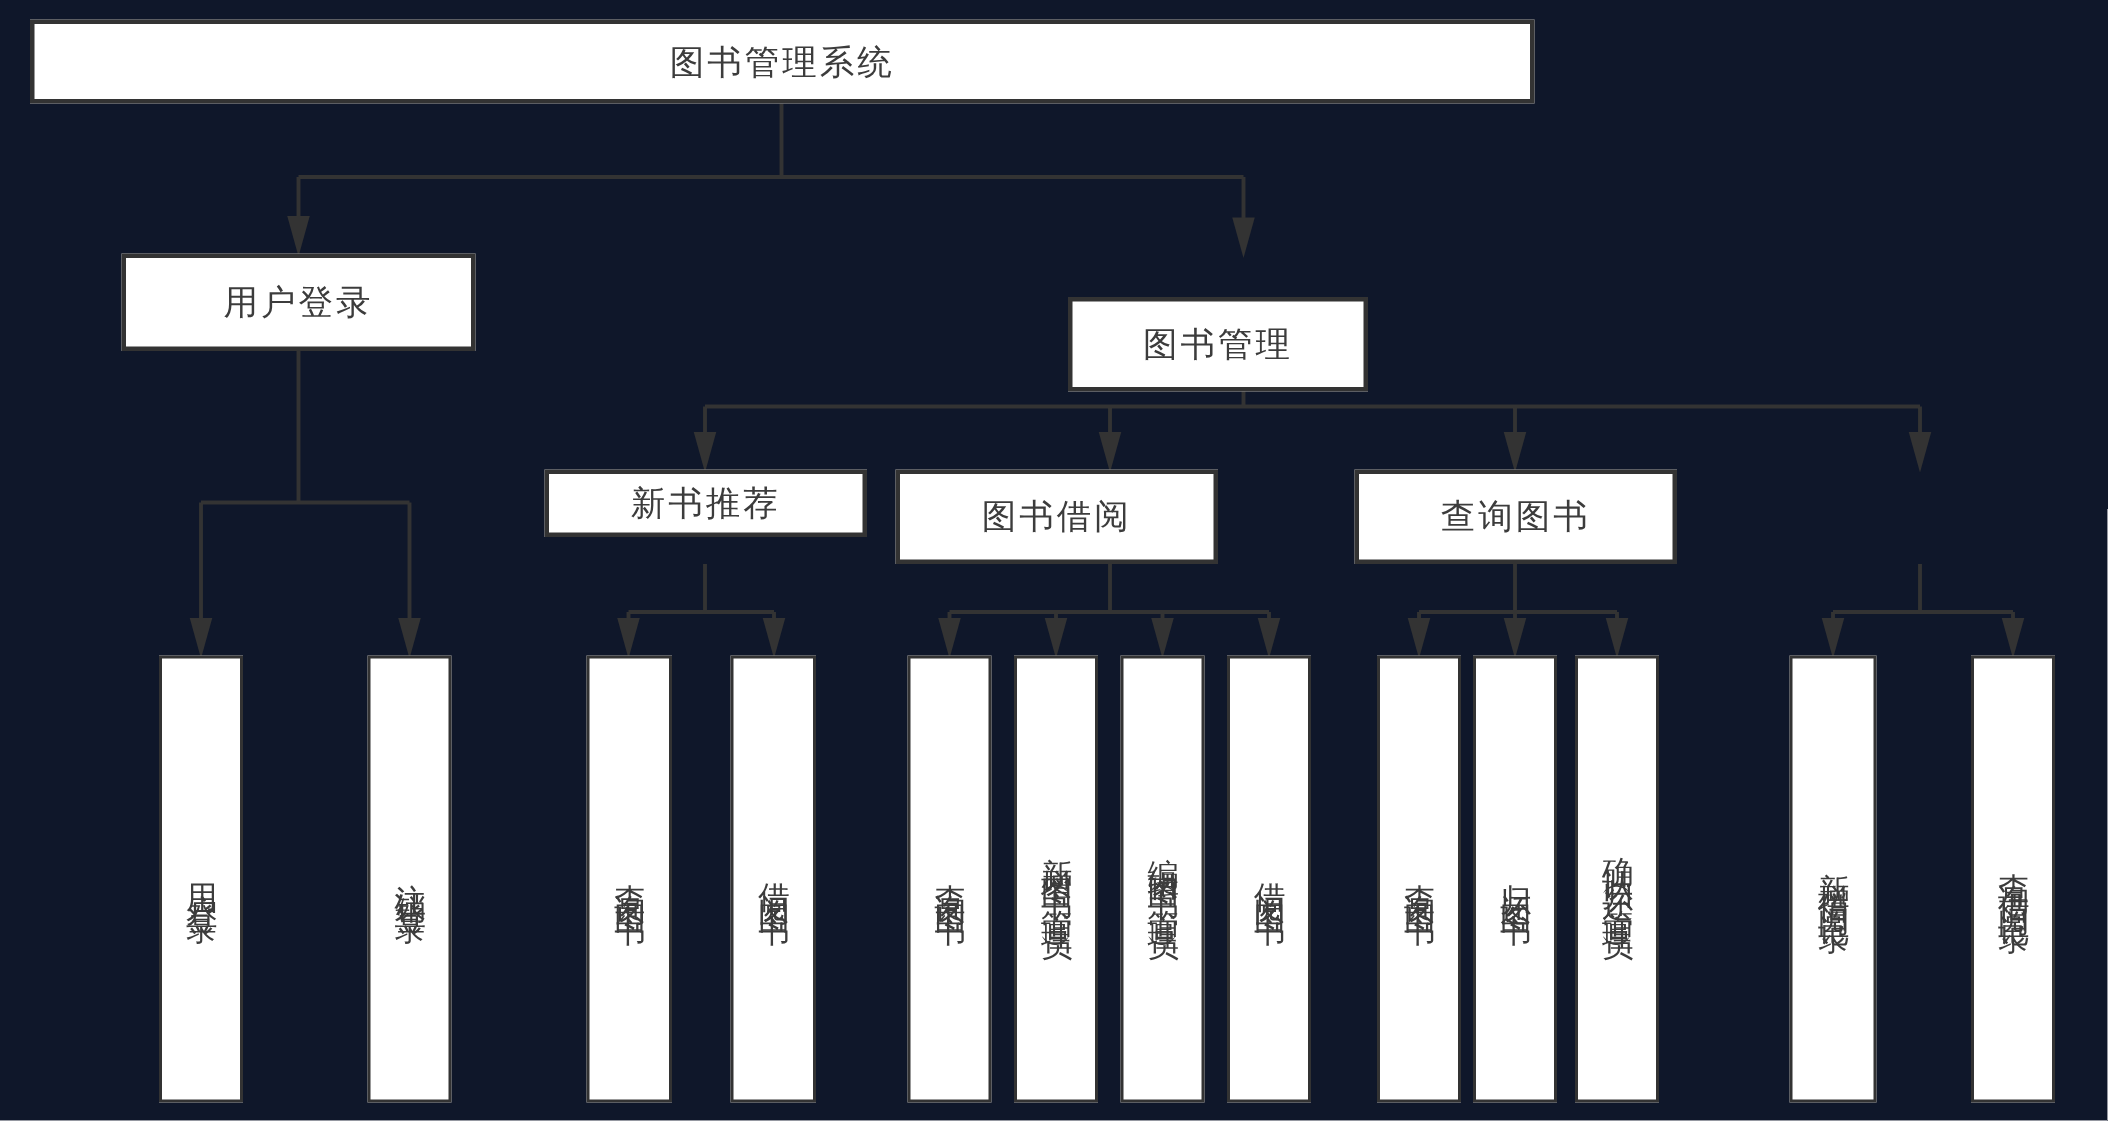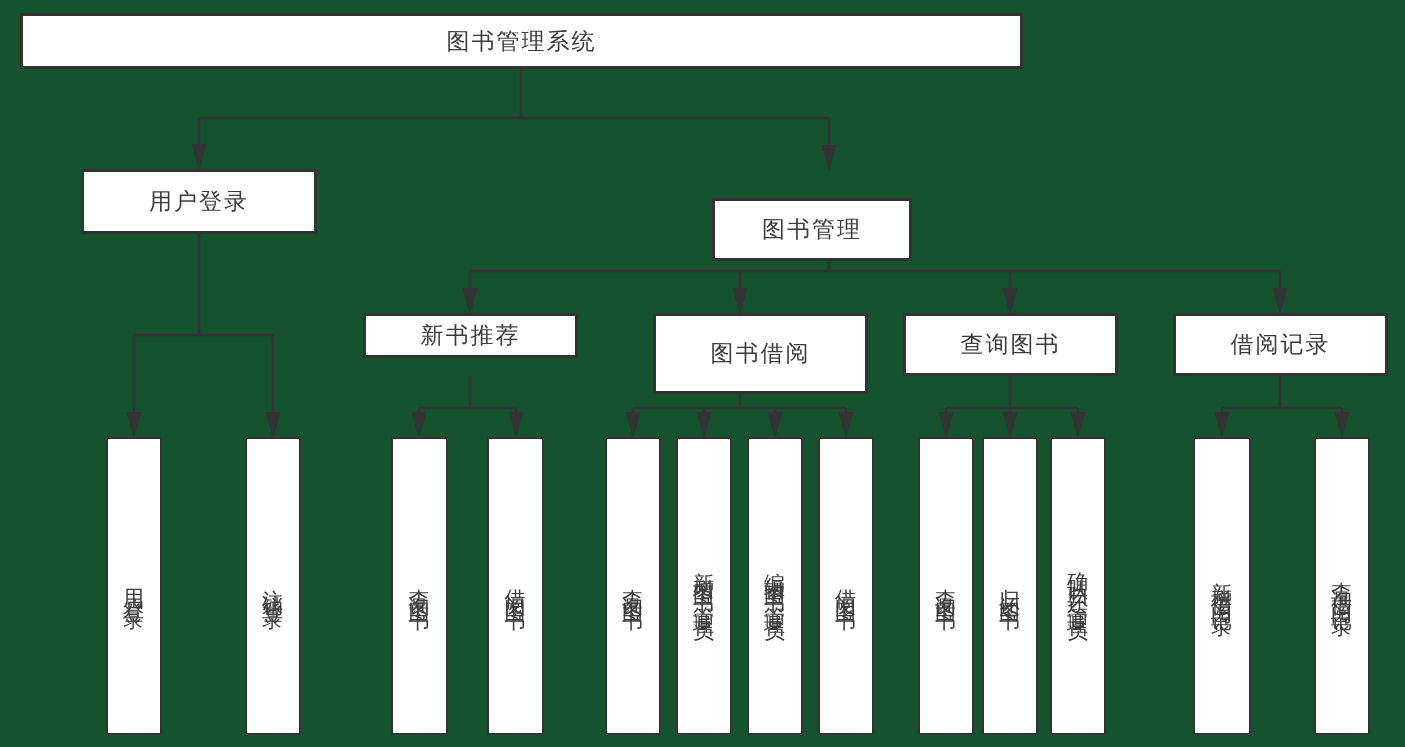--- a/index.html
+++ b/index.html
@@ -1,17 +1,17 @@
 <!DOCTYPE html>
 <html><head>
 <meta charset="utf-8">
 <style>
   html,body{margin:0;padding:0;background:#ffffff;}
   #stage{
-    position:relative;width:1405px;height:747px;background:#14532d;overflow:hidden;
+    position:relative;width:1405px;height:747px;background:#0f172a;overflow:hidden;
     font-family:"Liberation Sans","DejaVu Sans",sans-serif;
   }
   #connectors{position:absolute;left:0;top:0;width:1405px;height:747px;}
   .node{
     position:absolute;box-sizing:border-box;border:3px solid #333333;background:#ffffff;
     display:flex;align-items:center;justify-content:center;
     color:#3c3c3c;
   }
   .h-node{font-size:23px;letter-spacing:2px;font-weight:400;}
   .leaf{font-size:21px;}
@@ -19,21 +19,21 @@
     writing-mode:vertical-rl;text-orientation:mixed;letter-spacing:7px;
     line-height:1.0;white-space:nowrap;
   }
   
   .pos-root{left:20px;top:13px;width:1003px;height:56px;}
   
   .pos-l2a{left:81px;top:169px;width:236px;height:65px;}
   .pos-l2b{left:712px;top:170px;width:200px;height:63px;margin-top:28px;}
   
   .pos-l3a{left:363px;top:313px;width:215px;height:45px;}
-  .pos-l3b{left:653px;top:313px;width:215px;height:81px;}
+  .pos-l3b{left:597px;top:313px;width:215px;height:63px;}
   .pos-l3c{left:903px;top:313px;width:215px;height:63px;}
   .pos-l3d{left:1173px;top:313px;width:215px;height:63px;}
   
   .leaf{top:437px;height:298px;width:56px;border-width:2.5px;}
   .pos-g1-0{left:106px;} .pos-g1-1{left:245px;}
   .pos-g2-0{left:391px;width:57px;} .pos-g2-1{left:487px;width:57px;}
   .pos-g3-0{left:605px;} .pos-g3-1{left:676px;} .pos-g3-2{left:747px;} .pos-g3-3{left:818px;}
   .pos-g4-0{left:918px;} .pos-g4-1{left:982px;} .pos-g4-2{left:1050px;}
   .pos-g5-0{left:1193px;width:58px;} .pos-g5-1{left:1314px;}
   #watermark{
@@ -92,23 +92,20 @@
 
   <div class="node h-node pos-l3a">
     <span>新书推荐</span>
   </div>
   <div class="node h-node pos-l3b">
     <span>图书借阅</span>
   </div>
   <div class="node h-node pos-l3c">
     <span>查询图书</span>
   </div>
-  <div class="node h-node pos-l3d">
-    <span>借阅记录</span>
-  </div>
 
   <div class="node leaf pos-g1-0">
     <span class="vtext">用户登录</span>
   </div>
   <div class="node leaf pos-g1-1">
     <span class="vtext">注销登录</span>
   </div>
 
   <div class="node leaf pos-g2-0">
     <span class="vtext">查询图书</span>

